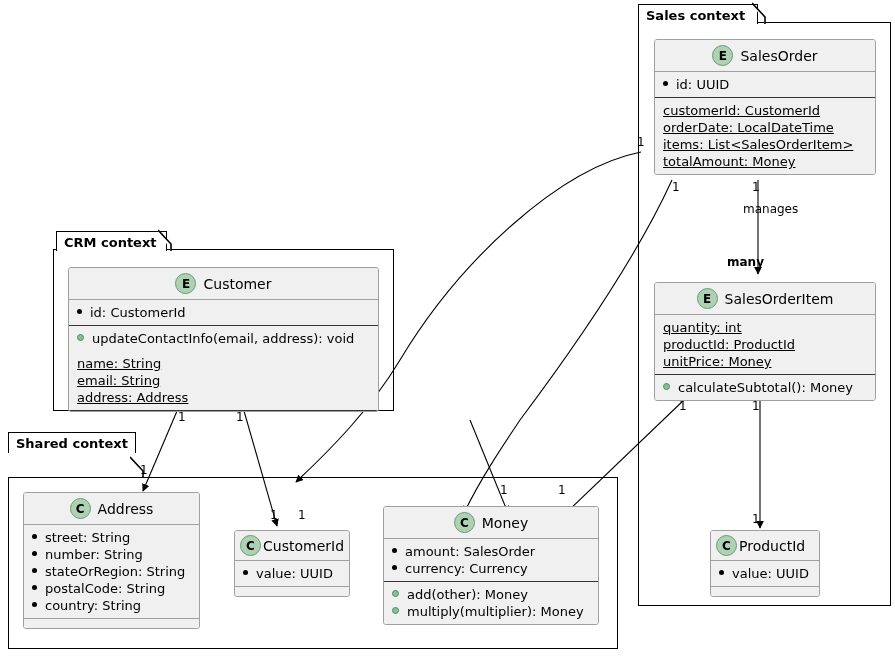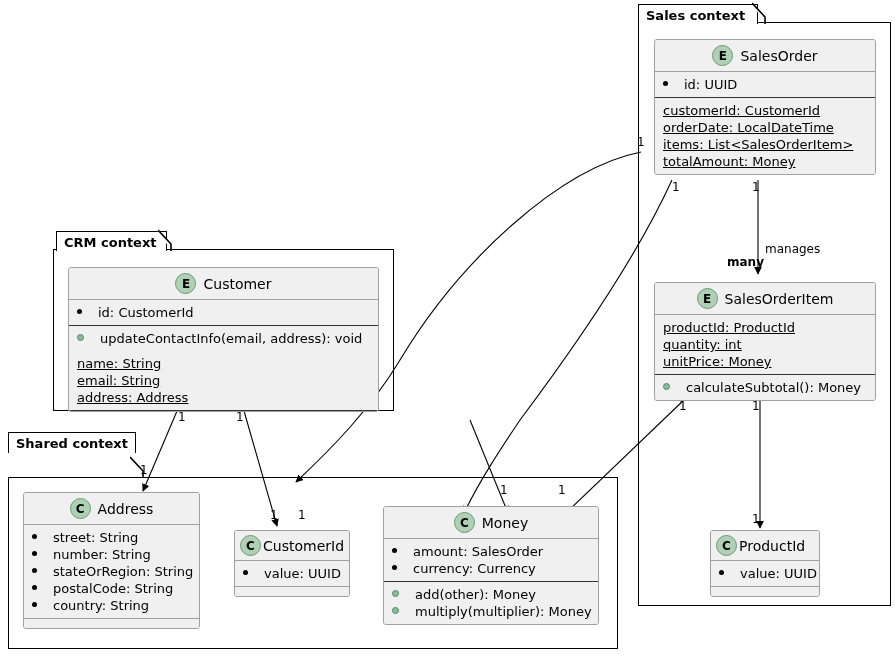--- a/index.html
+++ b/index.html
@@ -103,21 +103,21 @@
     height: 9px;
     padding: 0;
   }
   .member {
     font-size: 13px;
     color: #000000;
     line-height: 17px;
     white-space: nowrap;
     display: flex;
     align-items: baseline;
-    gap: 16px;
+    gap: 8px;
   }
   .dot-field {
     display: inline-block;
     width: 5px;
     height: 5px;
     border-radius: 50%;
     background: #000000;
     flex: 0 0 auto;
     position: relative;
     top: -3px;
@@ -207,21 +207,21 @@
     <path d="M 180,404 L 143,491" fill="none" stroke="#000000" stroke-width="1.1" marker-end="url(#arrow)"></path>
 
     <path d="M 242,404 L 277,526" fill="none" stroke="#000000" stroke-width="1.1" marker-end="url(#arrow)"></path>
 
     <path d="M 470,420 L 508,513" fill="none" stroke="#000000" stroke-width="1.1" marker-end="url(#arrow)"></path>
   </svg>
 
   <div class="edge-label" style="left:637px; top:136px;">1</div>
   <div class="edge-label" style="left:672px; top:181px;">1</div>
   <div class="edge-label" style="left:752px; top:181px;">1</div>
-  <div class="edge-label" style="left:765px; top:203px;margin-top:40px;">manages</div>
+  <div class="edge-label" style="left:743px; top:203px;">manages</div>
   <div class="edge-label" style="left:727px; top:256px;font-weight:bold;">many</div>
   <div class="edge-label" style="left:679px; top:400px;">1</div>
   <div class="edge-label" style="left:752px; top:400px;">1</div>
   <div class="edge-label" style="left:752px; top:513px;">1</div>
   <div class="edge-label" style="left:178px; top:411px;">1</div>
   <div class="edge-label" style="left:236px; top:411px;">1</div>
   <div class="edge-label" style="left:140px; top:464px;">1</div>
   <div class="edge-label" style="left:270px; top:509px;">1</div>
   <div class="edge-label" style="left:298px; top:509px;">1</div>
   <div class="edge-label" style="left:500px; top:484px;">1</div>
@@ -245,22 +245,22 @@
       <div class="member plain">totalAmount: Money</div>
     </div>
   </div>
 
   <div class="cls" style="left:654px; top:282px; width:222px;">
     <div class="cls-header">
       <span class="stereo">E</span>
       <span class="cls-title">SalesOrderItem</span>
     </div>
     <div class="cls-section">
+      <div class="member plain">quantity: int</div>
       <div class="member plain">productId: ProductId</div>
-      <div class="member plain">quantity: int</div>
       <div class="member plain">unitPrice: Money</div>
     </div>
     <div class="cls-section last">
       <div class="member">
         <span class="dot-method"></span>
         <span>calculateSubtotal(): Money</span>
       </div>
     </div>
   </div>
 

